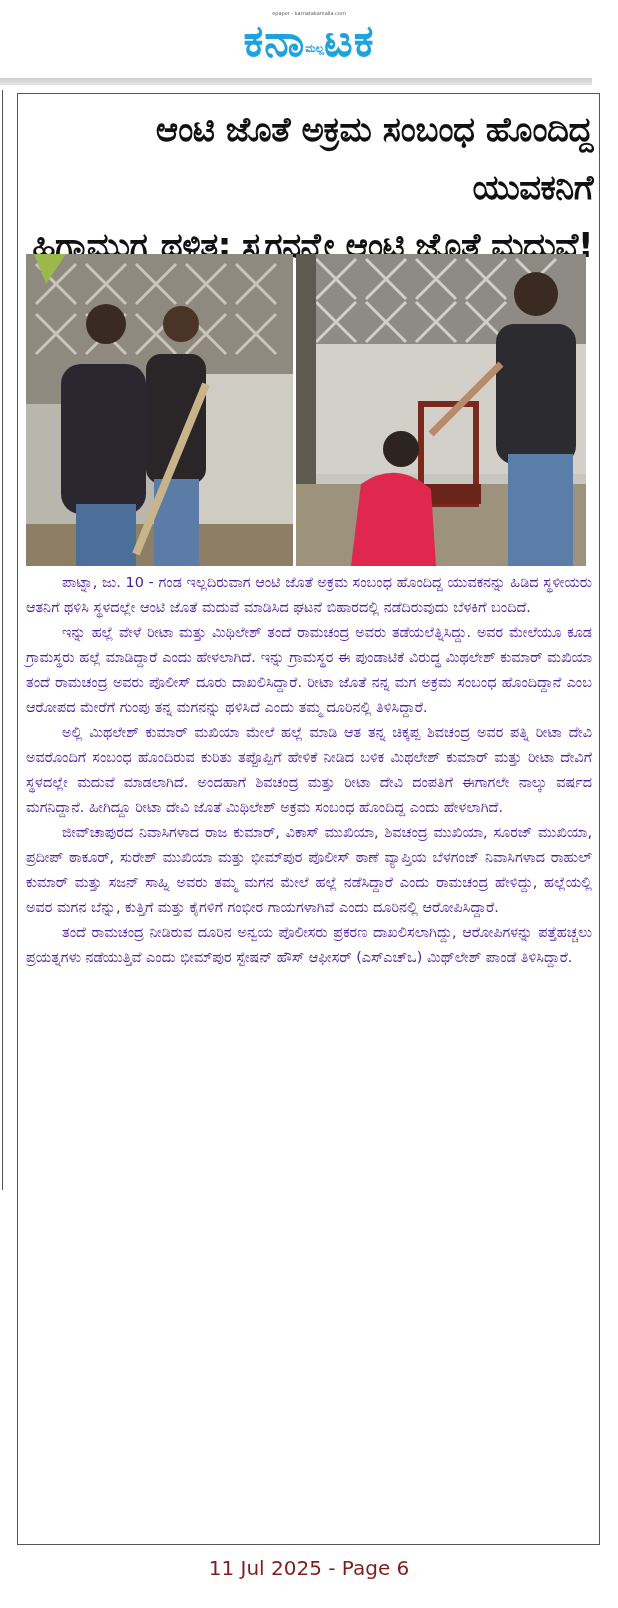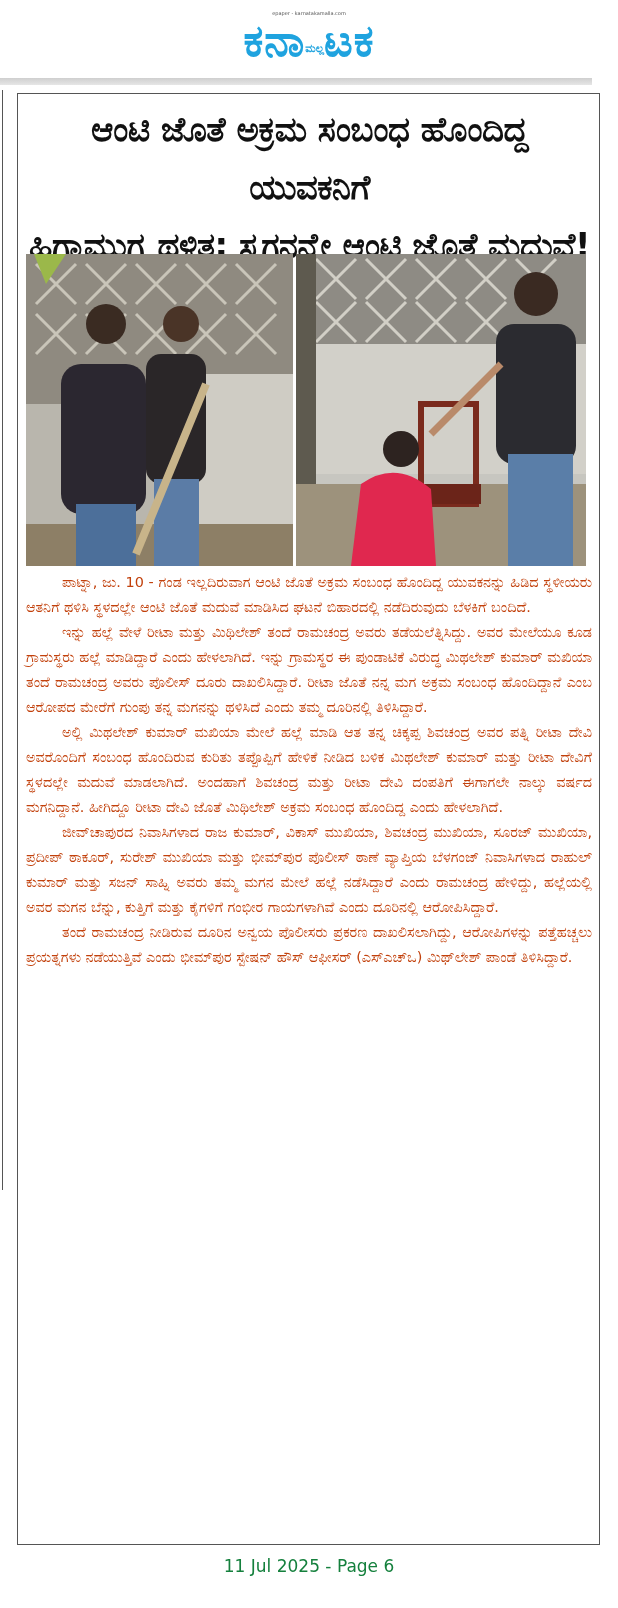--- a/index.html
+++ b/index.html
@@ -4,28 +4,28 @@
 <style>
   html, body { margin: 0; padding: 0; background: #ffffff; }
   body { width: 618px; height: 1608px; position: relative; overflow: hidden; font-family: "DejaVu Sans", sans-serif; color: #111; }
   .masthead { position: absolute; left: 0; top: 0; width: 618px; height: 78px; background: #fff; }
   .epaper-url { position: absolute; left: 0; width: 618px; top: 10px; text-align: center; font-size: 5px; color: #555; }
   .logo { position: absolute; left: 0; width: 618px; top: 14px; text-align: center; font-family: Liberation Sans, sans-serif; font-weight: bold; font-size: 44px; line-height: 54px; color: #1fa3df; letter-spacing: 1px; }
   .logo .small { font-size: 11px; vertical-align: 4px; color: #1fa3df; letter-spacing: 0; }
   .grey-bar { position: absolute; left: 0; top: 78px; width: 592px; height: 7px; background: linear-gradient(#cfcfcf, #e6e6e6); }
   .left-rule { position: absolute; left: 2px; top: 90px; width: 1px; height: 1100px; background: #555; }
   .article { position: absolute; left: 17px; top: 93px; width: 583px; height: 1452px; border: 1.5px solid #555; box-sizing: border-box; background: #fff; }
-  .headline { position: absolute; left: 8px; top: 6px; width: 567px; font-family: "DejaVu Sans", sans-serif; font-weight: bold; font-size: 34px; line-height: 58px; color: #111; text-align: center; letter-spacing: -0.5px; }
+  .headline { position: absolute; left: 8px; top: 6px; width: 567px; font-family: "DejaVu Sans", sans-serif; font-weight: bold; font-size: 34px; line-height: 58px; color: #111; text-align: right; letter-spacing: -0.5px; }
   .photo { position: absolute; top: 160px; height: 312px; overflow: hidden; }
   .photo.left { left: 8px; width: 267px; }
   .photo.right { left: 278px; width: 290px; }
   .photo svg { width: 100%; height: 100%; display: block; }
-  .body-text { position: absolute; left: 8px; top: 476px; width: 566px; font-family: "DejaVu Sans", sans-serif; font-size: 14.4px; line-height: 25px; color: #c2410c; text-align: justify; }
+  .body-text { position: absolute; left: 8px; top: 476px; width: 566px; font-family: "DejaVu Sans", sans-serif; font-size: 14.4px; line-height: 25px; color: #4c1d95; text-align: justify; }
   .body-text p { margin: 0; text-indent: 36px; }
-  .footer { position: absolute; left: 0; top: 1556px; width: 618px; text-align: center; font-family: "DejaVu Sans", sans-serif; font-size: 17px; color: #15803d; }
+  .footer { position: absolute; left: 0; top: 1556px; width: 618px; text-align: center; font-family: "DejaVu Sans", sans-serif; font-size: 20px; color: #7f1d1d; }
 </style>
 </head>
 <body>
 
 <div class="masthead">
   <div class="epaper-url">epaper - karnatakamalla.com</div>
   <div class="logo">
     <span>ಕನಾ</span><span class="small">ಮಲ್ಲ</span><span>ಟಕ</span>
   </div>
 </div>

